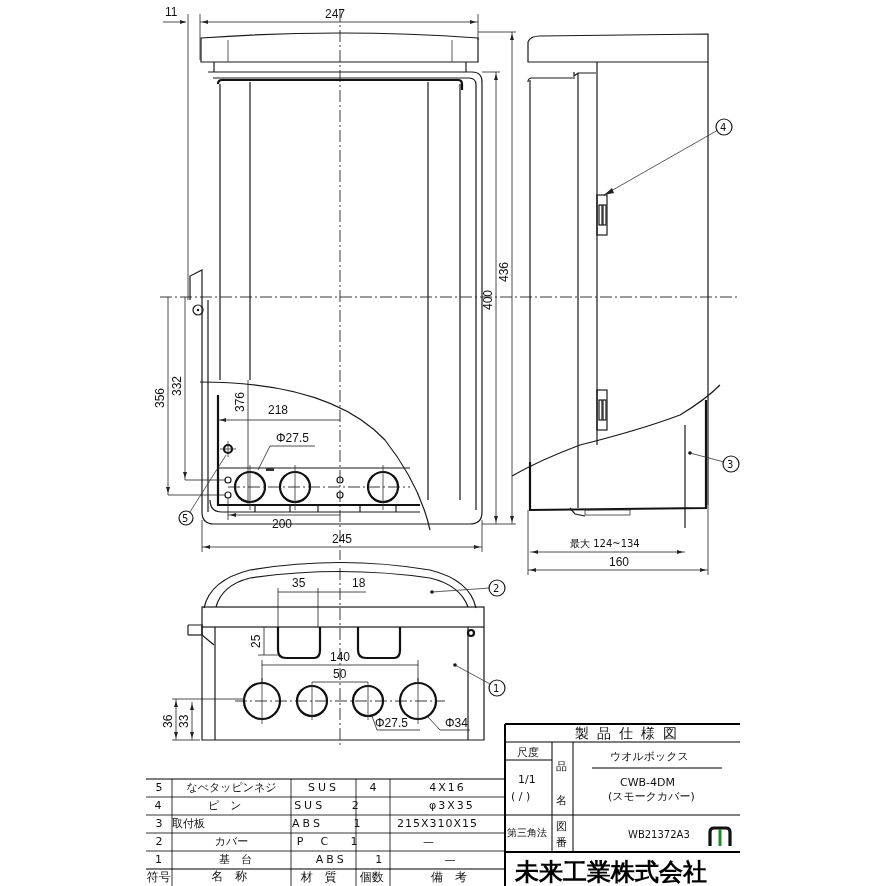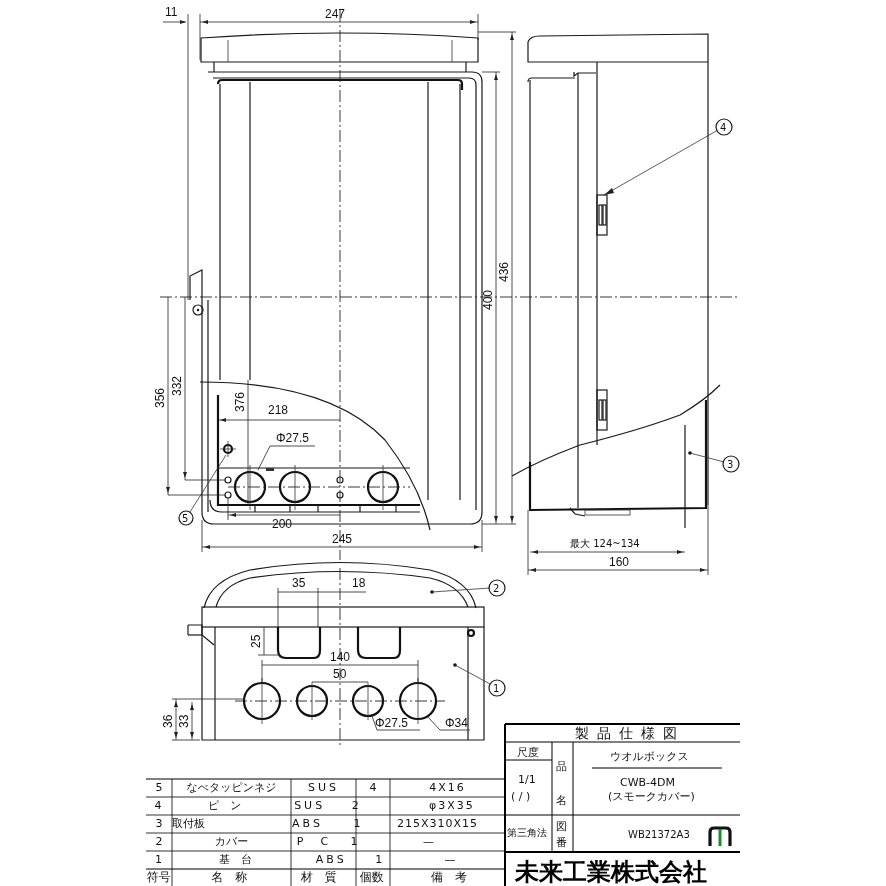--- a/index.html
+++ b/index.html
@@ -334,18 +334,18 @@
   </div>
   <div style="display:flex; height:18px; line-height:18px;">
     <span style="width:26px; text-align:center;">1</span>
     <span style="width:135px; text-align:center;">基　台</span>
     <span style="width:65px; text-align:center; letter-spacing:3px;">ABS</span>
     <span style="width:34px; text-align:center;">1</span>
     <span style="width:115px; text-align:center;">—</span>
   </div>
   <div style="display:flex; height:17px; line-height:17px; font-size:12px;">
     <span style="width:26px; text-align:center;">符号</span>
-    <span style="width:119px; text-align:center;">名　称</span>
+    <span style="width:119px; text-align:center;font-family:Liberation Mono, monospace;">名　称</span>
     <span style="width:65px; text-align:center;">材　質</span>
     <span style="width:44px; text-align:center;">個数</span>
     <span style="width:115px; text-align:center;">備　考</span>
   </div>
 </div>
 
 </body></html>

